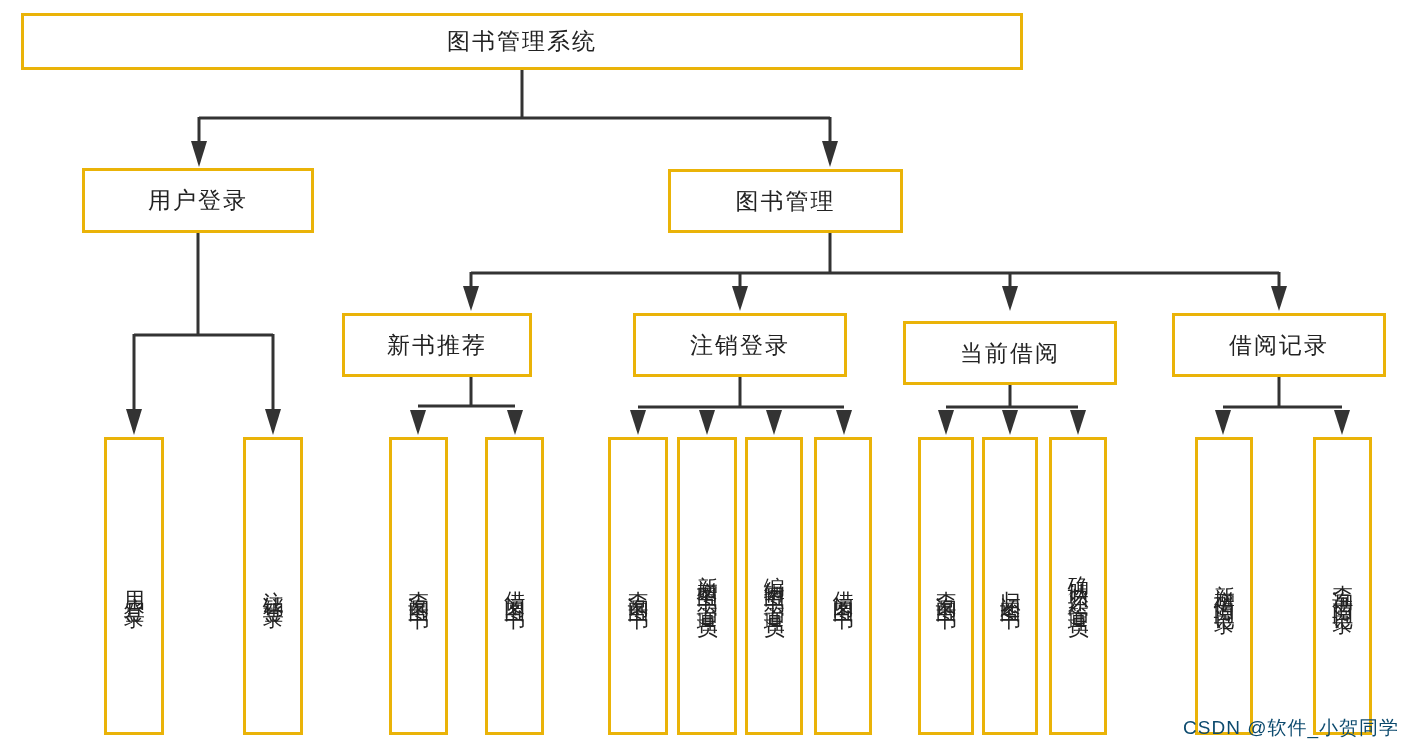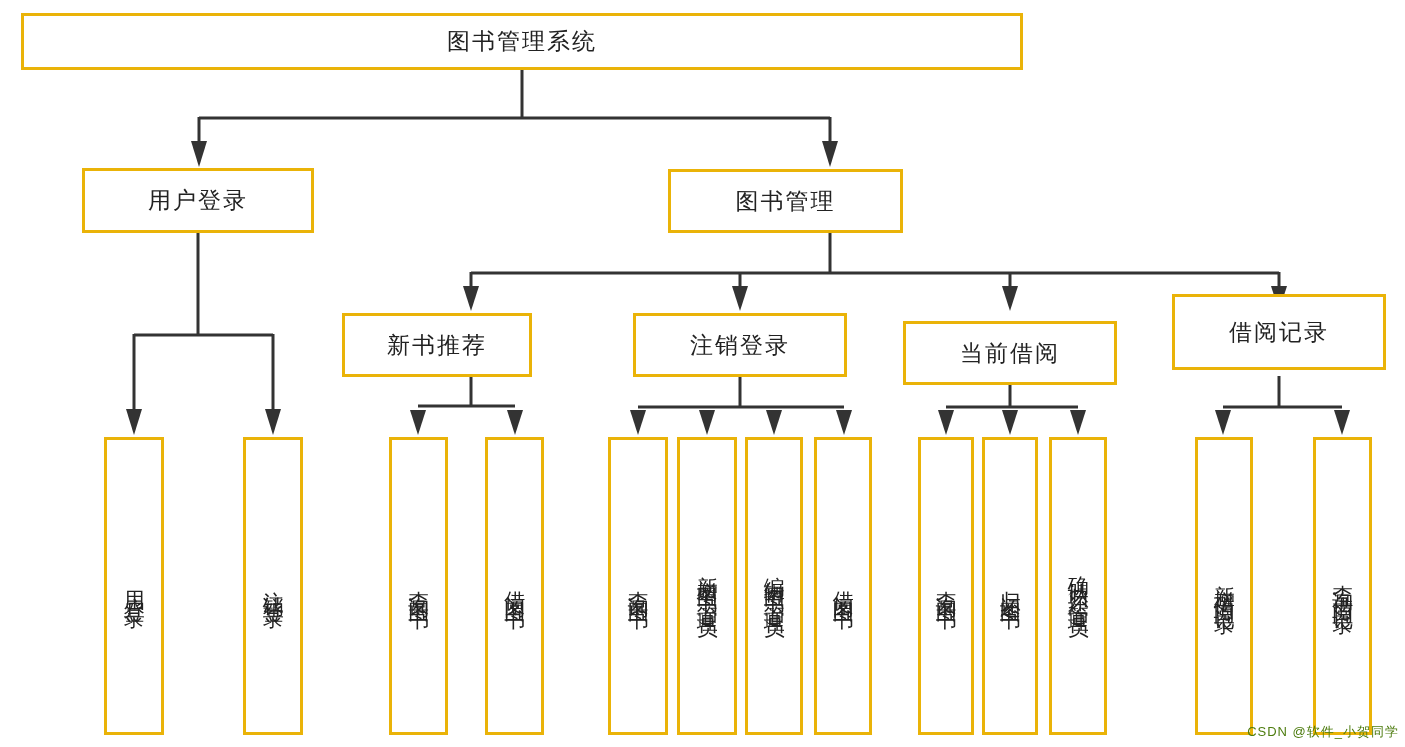--- a/index.html
+++ b/index.html
@@ -8,22 +8,22 @@
     font-family:"Liberation Sans","DejaVu Sans",sans-serif;
   }
   .connectors{position:absolute;left:0;top:0;}
   .node{
     position:absolute;box-sizing:border-box;border:3px solid #eab308;background:#ffffff;
     display:flex;align-items:center;justify-content:center;color:#222222;
   }
   .h{font-size:23px;letter-spacing:2px;white-space:nowrap;}
   .v{writing-mode:vertical-rl;text-orientation:mixed;font-size:21px;letter-spacing:6px;line-height:1.25;}
   .watermark{
-    position:absolute;right:6px;bottom:6px;font-size:13px;letter-spacing:1px;
-    color:#4d7c0f;white-space:nowrap;z-index:5;
+    position:absolute;right:6px;bottom:6px;font-size:19px;letter-spacing:1px;
+    color:#0c4a6e;white-space:nowrap;z-index:5;
   }
 </style>
 </head>
 <body>
 
 <div class="canvas">
 
   <svg class="connectors" width="1405" height="747" viewBox="0 0 1405 747">
     <g stroke="#333333" stroke-width="3" fill="none">
 
@@ -99,21 +99,21 @@
 
   <div class="node h" style="left:342px;top:313px;width:190px;height:64px">
     <span>新书推荐</span>
   </div>
   <div class="node h" style="left:633px;top:313px;width:214px;height:64px">
     <span>注销登录</span>
   </div>
   <div class="node h" style="left:903px;top:321px;width:214px;height:64px">
     <span>当前借阅</span>
   </div>
-  <div class="node h" style="left:1172px;top:294px;width:214px;height:76px">
+  <div class="node h" style="left:1172px;top:313px;width:214px;height:64px">
     <span>借阅记录</span>
   </div>
 
   <div class="node v" style="left:104px;top:437px;width:60px;height:298px">
     <span>用户登录</span>
   </div>
   <div class="node v" style="left:243px;top:437px;width:60px;height:298px">
     <span>注销登录</span>
   </div>
 

